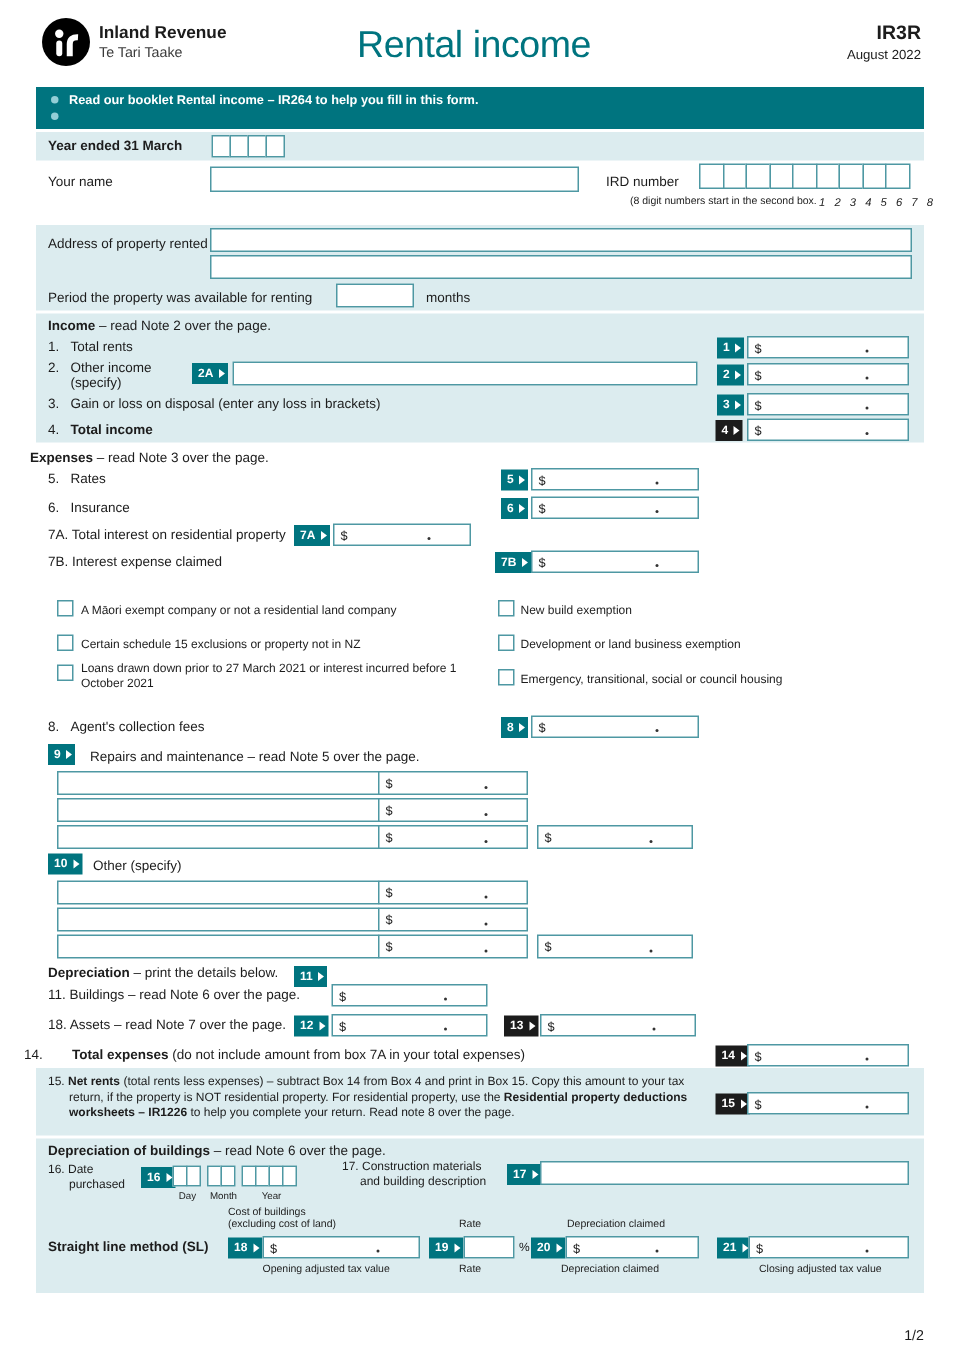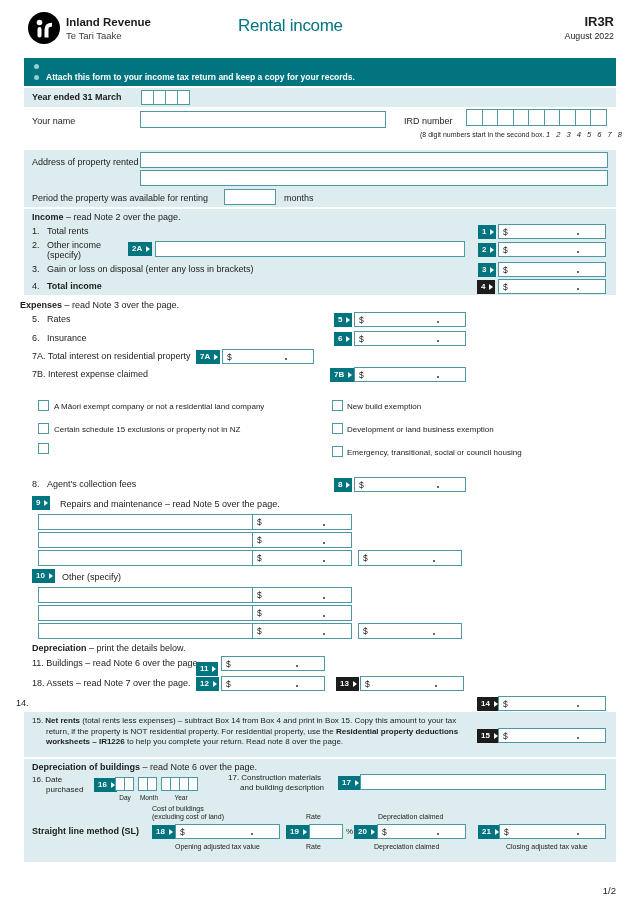--- a/index.html
+++ b/index.html
@@ -5,21 +5,21 @@
   :root { --teal:#00747f; --pale:#dcecef; --dark:#1c1c1c; --border:#4e98a3; }
   * { margin:0; padding:0; box-sizing:border-box; }
   html,body { background:#fff; }
   body { font-family:"Liberation Sans","DejaVu Sans",sans-serif; color:#1c1c1c; }
   .page { position:relative; width:640px; height:904px; background:#fff; overflow:hidden; }
   .abs { position:absolute; }
   .b { font-weight:bold; }
   .lbl { font-size:9px; white-space:nowrap; }
   .s8 { font-size:8px; }
   .sm { font-size:7px; color:#222; white-space:nowrap; }
-  .title { font-size:17px; color:var(--teal); letter-spacing:-0.3px; white-space:nowrap; }
+  .title { font-size:25px; color:var(--teal); letter-spacing:-0.3px; white-space:nowrap; }
   .band { position:absolute; left:24px; width:592px; background:var(--pale); }
   .bar { position:absolute; background:var(--teal); }
   .line { position:absolute; color:#fff; font-weight:bold; font-size:8.5px; white-space:nowrap; }
   .bullet { position:absolute; width:5px; height:5px; border-radius:50%; background:#93ced6; }
   .input { position:absolute; background:#fff; border:1px solid var(--border); }
   .money { position:absolute; height:15px; background:#fff; border:1px solid var(--border); }
   .money .ds { position:absolute; left:4px; top:2px; font-size:8.5px; color:#222; }
   .money .dp { position:absolute; right:26px; bottom:3px; width:2.5px; height:2.5px; border-radius:50%; background:#333; }
   .tag { position:absolute; height:14px; line-height:14px; background:var(--teal); color:#fff; font-size:8px; font-weight:bold; padding:0 10px 0 4px; white-space:nowrap; }
   .tag::after { content:""; position:absolute; right:2px; top:50%; margin-top:-3px; border-left:4px solid #fff; border-top:3px solid transparent; border-bottom:3px solid transparent; }
@@ -46,22 +46,24 @@
     </svg>
   </div>
   <div class="abs b" style="left:66px;top:16px;font-size:11.5px">Inland Revenue</div>
   <div class="abs" style="left:66px;top:30px;font-size:9.5px;color:#3a3a3a">Te Tari Taake</div>
   <div class="abs title" style="left:238px;top:16px">Rental income</div>
   <div class="abs b" style="right:26px;top:14px;font-size:13px;text-align:right">IR3R</div>
   <div class="abs" style="right:26px;top:31px;font-size:8.8px;text-align:right">August 2022</div>
 
   <div class="bar" style="left:24px;top:58px;width:592px;height:28px">
     <i class="bullet" style="left:10px;top:6px"></i>
+    <div class="line" style="left:22px;top:3px">
+      <span>Read our booklet </span><span class="b">Rental income – IR264</span><span> to help you fill in this form.</span>
+    </div>
     <i class="bullet" style="left:10px;top:17px"></i>
-    <div class="line" style="left:22px;top:14px">Attach this form to your income tax return and keep a copy for your records.</div>
   </div>
 
   <div class="band" style="top:88px;height:19px"></div>
   <div class="abs lbl b" style="left:32px;top:92px">Year ended 31 March</div>
   <div class="cells" style="left:142px;top:90px">
     <i class="cell"></i>
       <i class="cell"></i>
       <i class="cell"></i>
       <i class="cell"></i>
   </div>
@@ -170,20 +172,21 @@
   <div class="abs s8" style="left:54px;top:402px;white-space:nowrap">A Māori exempt company or not a residential land company</div>
   <i class="cb" style="left:332px;top:400px"></i>
   <div class="abs s8" style="left:347px;top:402px;white-space:nowrap">New build exemption</div>
 
   <i class="cb" style="left:38px;top:423px"></i>
   <div class="abs s8" style="left:54px;top:425px;white-space:nowrap">Certain schedule 15 exclusions or property not in NZ</div>
   <i class="cb" style="left:332px;top:423px"></i>
   <div class="abs s8" style="left:347px;top:425px;white-space:nowrap">Development or land business exemption</div>
 
   <i class="cb" style="left:38px;top:443px"></i>
+  <div class="abs s8" style="left:54px;top:441px;width:252px;line-height:10px">Loans drawn down prior to 27 March 2021 or interest incurred before 1 October 2021</div>
   <i class="cb" style="left:332px;top:446px"></i>
   <div class="abs s8" style="left:347px;top:448px;white-space:nowrap">Emergency, transitional, social or council housing</div>
 
   <div class="abs lbl" style="left:32px;top:479px">8.</div>
   <div class="abs lbl" style="left:47px;top:479px">Agent's collection fees</div>
   <span class="tag" style="left:334px;top:478px">8</span>
   <div class="money" style="left:354px;top:477px;width:112px">
       <span class="ds">$</span>
       <i class="dp"></i>
     </div>
@@ -232,39 +235,42 @@
   <div class="money" style="left:358px;top:623px;width:104px;height:16px">
       <span class="ds">$</span>
       <i class="dp"></i>
     </div>
 
   <div class="abs lbl" style="left:32px;top:643px">
     <span class="b">Depreciation</span><span> – print the details below.</span>
   </div>
 
   <div class="abs lbl" style="left:32px;top:658px">11. Buildings – read Note 6 over the page.</div>
-  <span class="tag" style="left:196px;top:662px">11</span>
+  <span class="tag" style="left:196px;top:644px">11</span>
   <div class="money" style="left:221px;top:656px;width:104px">
       <span class="ds">$</span>
       <i class="dp"></i>
     </div>
 
   <div class="abs lbl" style="left:32px;top:678px">18. Assets – read Note 7 over the page.</div>
   <span class="tag" style="left:196px;top:677px">12</span>
   <div class="money" style="left:221px;top:676px;width:104px">
       <span class="ds">$</span>
       <i class="dp"></i>
     </div>
   <span class="tag tagd" style="left:336px;top:677px">13</span>
   <div class="money" style="left:360px;top:676px;width:104px">
       <span class="ds">$</span>
       <i class="dp"></i>
     </div>
 
   <div class="abs lbl" style="left:16px;top:698px">14.</div>
+  <div class="abs lbl" style="left:48px;top:698px">
+    <span class="b">Total expenses</span><span> (do not include amount from box 7A in your total expenses)</span>
+  </div>
   <span class="tag tagd" style="left:477px;top:697px">14</span>
   <div class="money" style="left:498px;top:696px;width:108px">
       <span class="ds">$</span>
       <i class="dp"></i>
     </div>
 
   <div class="band" style="top:712px;height:45px"></div>
   <div class="abs s8" style="left:32px;top:716px;width:436px;line-height:10.5px;padding-left:14px;text-indent:-14px">
     <span>15. </span><span class="b">Net rents</span><span> (total rents less expenses) – subtract Box 14 from Box 4 and print in Box 15. Copy this amount to your tax return, if the property is NOT residential property. For residential property, use the </span><span class="b">Residential property deductions worksheets – IR1226</span><span> to help you complete your return. Read note 8 over the page.</span>
   </div>

